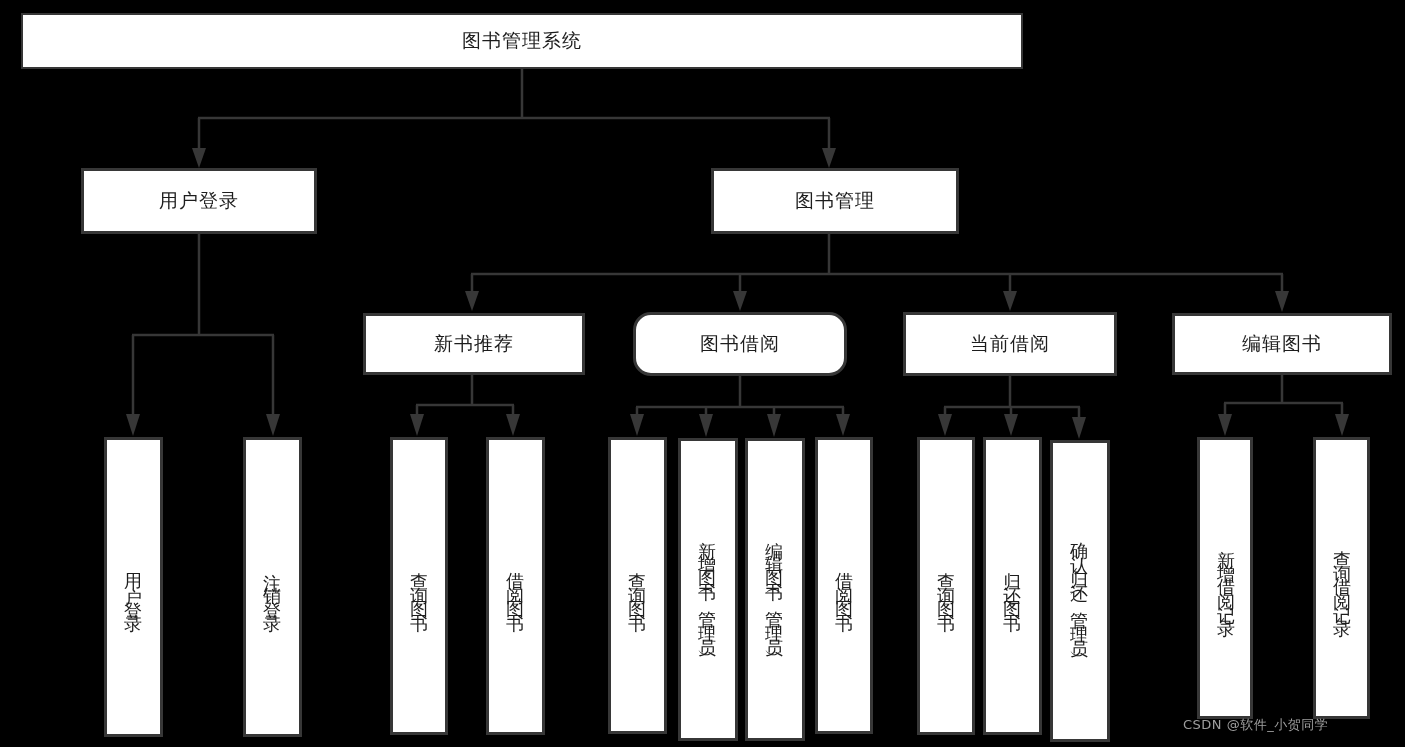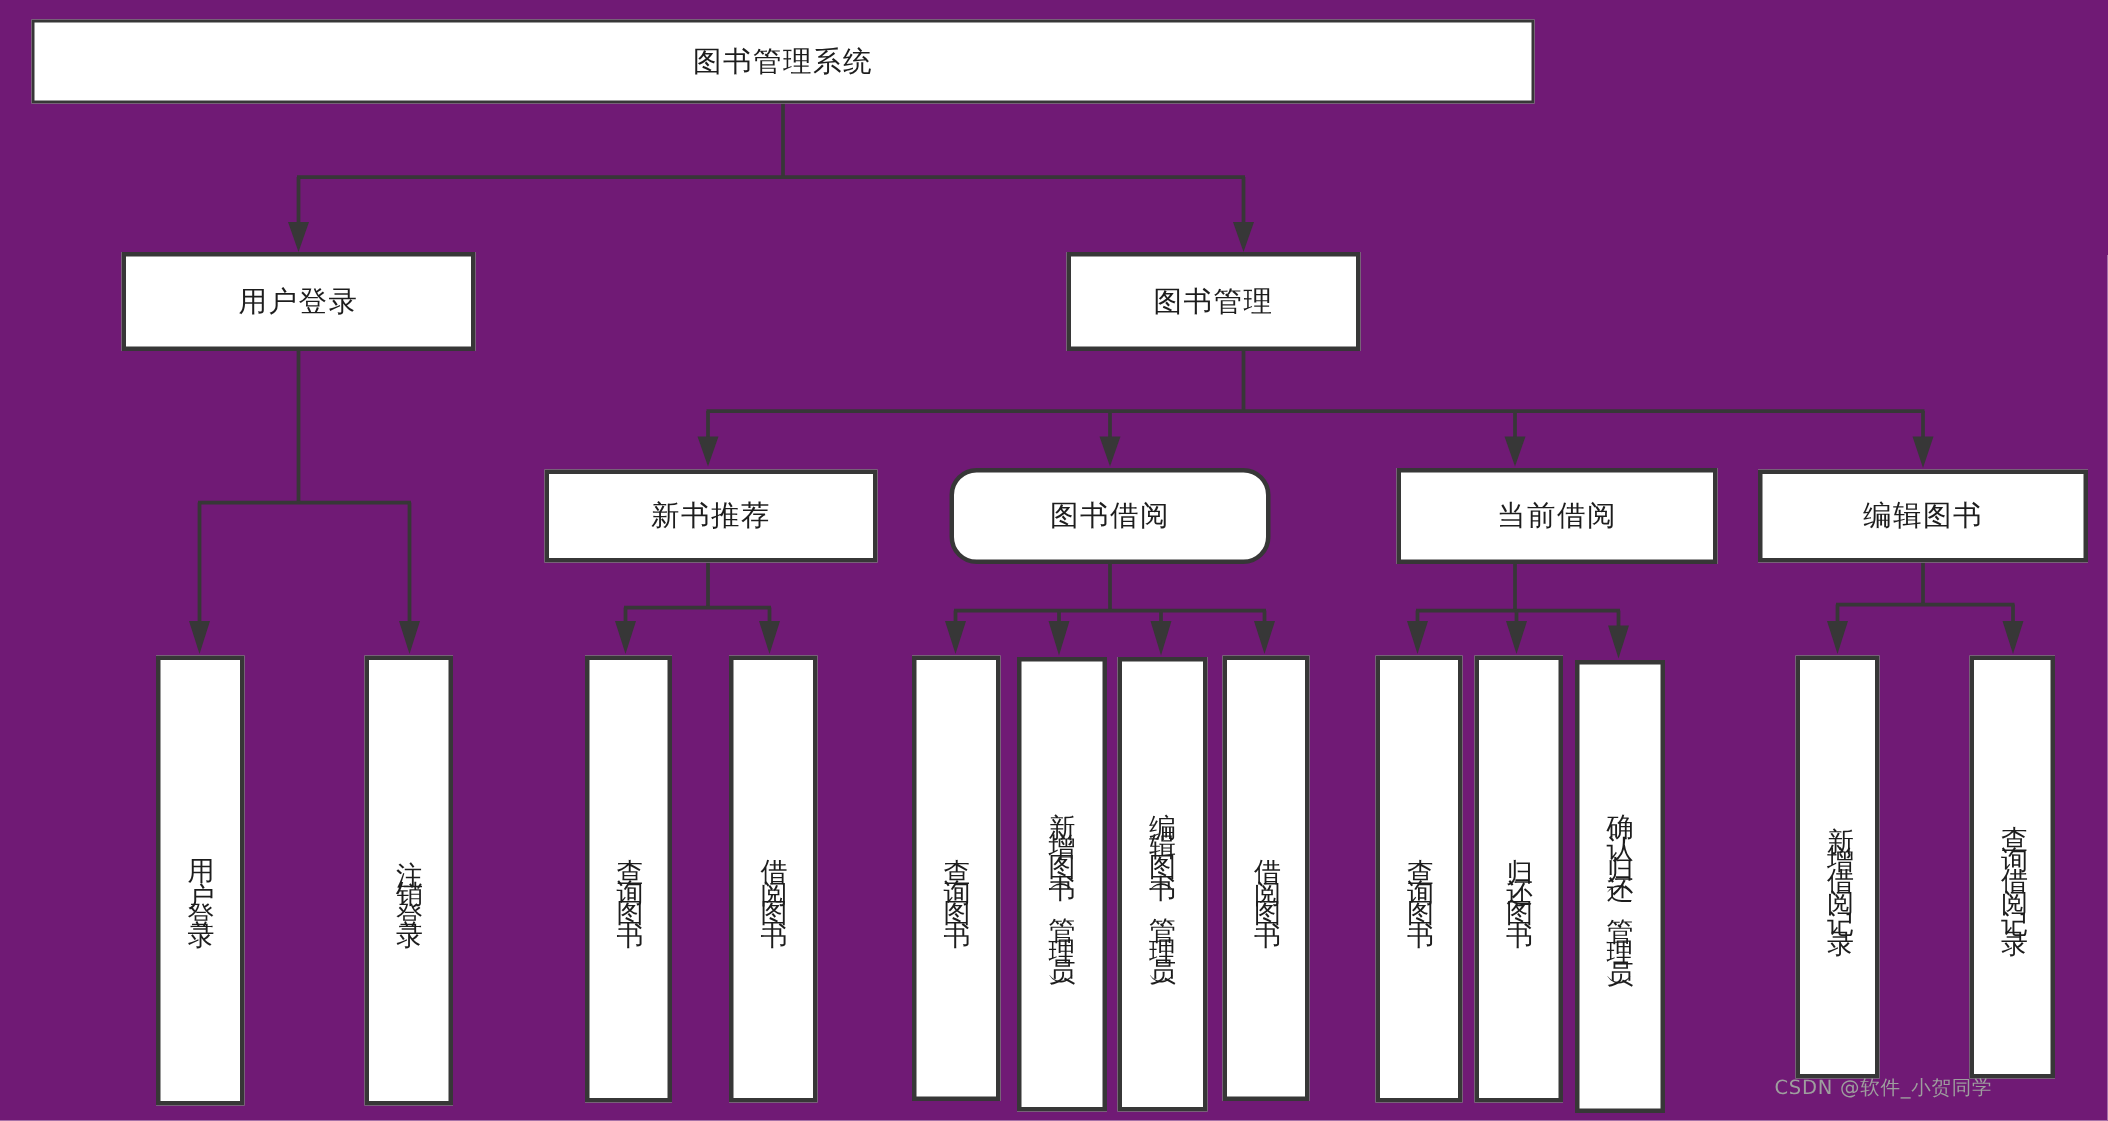--- a/index.html
+++ b/index.html
@@ -1,18 +1,18 @@
 <!DOCTYPE html>
 <html><head>
 <meta charset="utf-8">
 <style>
   html,body{margin:0;padding:0;background:#fff;}
   body{width:1405px;height:747px;position:relative;overflow:hidden;
        font-family:"DejaVu Sans","Liberation Sans",sans-serif;}
-  #canvas{position:absolute;left:0;top:0;width:1405px;height:747px;background:#701a75;}
+  #canvas{position:absolute;left:0;top:0;width:1405px;height:747px;background:#000000;}
   svg.wires{position:absolute;left:0;top:0;width:1405px;height:747px;z-index:1;}
   .node{position:absolute;background:#fff;border:3px solid #373737;box-sizing:border-box;
         display:flex;align-items:center;justify-content:center;z-index:2;}
   .node.root{border-width:2px;}
   .hlabel{font-size:19px;color:#1d1d1d;letter-spacing:1px;white-space:nowrap;}
   .vnode{position:absolute;background:#fff;border:3px solid #373737;box-sizing:border-box;z-index:2;}
   .vtext{display:block;width:100%;height:100%;writing-mode:vertical-lr;text-orientation:mixed;
          text-align:center;font-size:18px;letter-spacing:14px;color:#1d1d1d;line-height:52px;}
   .watermark{position:absolute;left:1183px;top:716px;z-index:3;font-size:13px;
              color:#9e9e9e;white-space:nowrap;letter-spacing:0.5px;}
@@ -100,31 +100,31 @@
     </g>
   </svg>
 
   <div class="node root" style="left:21px;top:13px;width:1002px;height:56px;">
     <span class="hlabel">图书管理系统</span>
   </div>
 
   <div class="node" style="left:81px;top:168px;width:236px;height:66px;">
     <span class="hlabel">用户登录</span>
   </div>
-  <div class="node" style="left:711px;top:168px;width:196px;height:66px;">
+  <div class="node" style="left:711px;top:168px;width:248px;height:66px;">
     <span class="hlabel">图书管理</span>
   </div>
 
   <div class="node" style="left:363px;top:313px;width:222px;height:62px;">
     <span class="hlabel">新书推荐</span>
   </div>
   <div class="node" style="left:633px;top:312px;width:214px;height:64px;border-radius:18px;">
     <span class="hlabel">图书借阅</span>
   </div>
-  <div class="node" style="left:903px;top:312px;width:214px;height:64px;margin-left:28px;">
+  <div class="node" style="left:903px;top:312px;width:214px;height:64px;">
     <span class="hlabel">当前借阅</span>
   </div>
   <div class="node" style="left:1172px;top:313px;width:220px;height:62px;">
     <span class="hlabel">编辑图书</span>
   </div>
 
   <div class="vnode" style="left:104px;top:437px;width:59px;height:300px;">
     <span class="vtext">用户登录</span>
   </div>
   <div class="vnode" style="left:243px;top:437px;width:59px;height:300px;">

